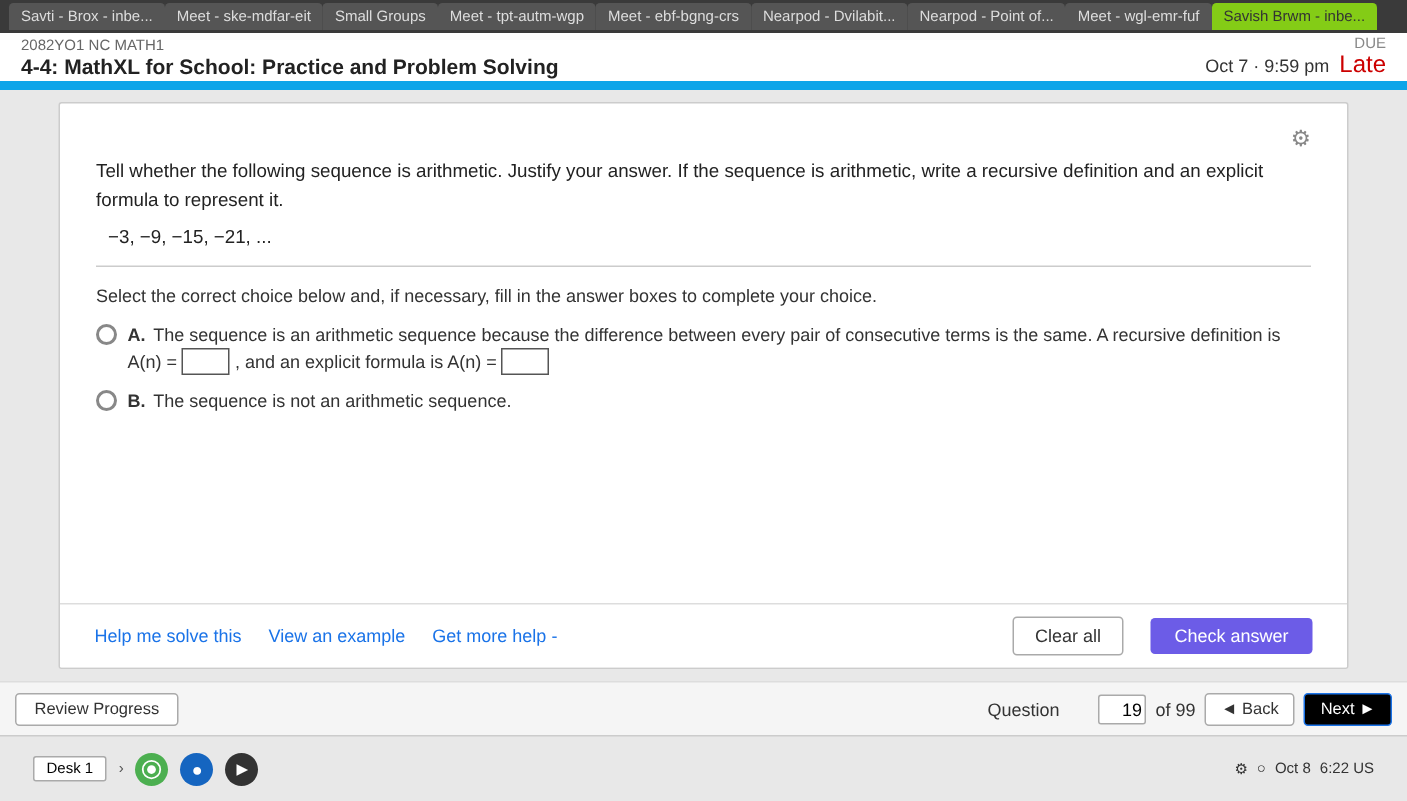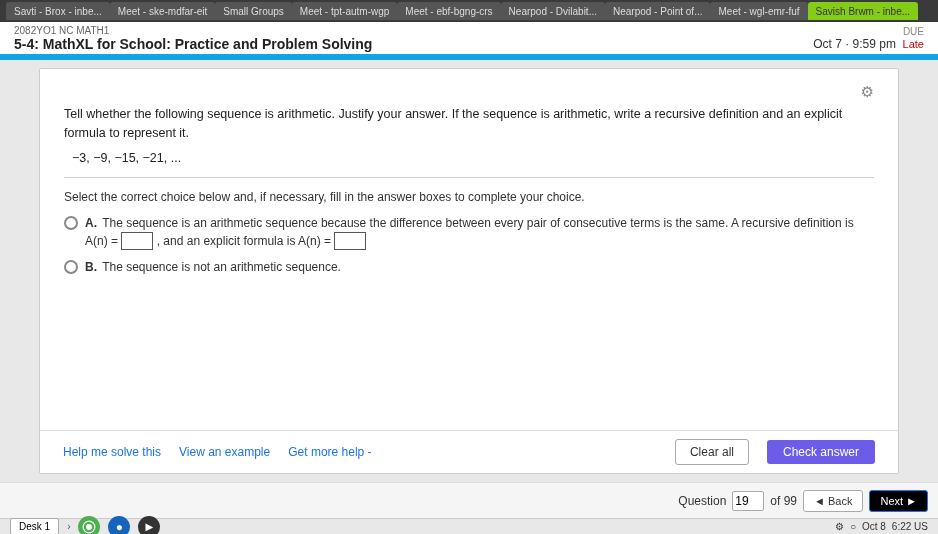--- a/index.html
+++ b/index.html
@@ -227,23 +227,24 @@
       display: flex;
       align-items: center;
       gap: 6px;
       font-size: 12px;
       color: #333;
     }
     .question-num-input {
       width: 32px;
       border: 1px solid #aaa;
       border-radius: 2px;
-      text-align: left;
+      text-align: right;
       font-size: 12px;
       padding: 2px;
+      margin-left: 20px;
     }
     .nav-btn {
       background: #fff;
       border: 1px solid #aaa;
       border-radius: 3px;
       padding: 4px 10px;
       font-size: 11px;
       color: #333;
       cursor: pointer;
       display: flex;
@@ -253,24 +254,24 @@
     .nav-btn.next-btn {
       background: #000000;
       color: #fff;
       border-color: #1a73e8;
     }
 
     
     .taskbar {
       background: #e8e8e8;
       border-top: 1px solid #ccc;
-      height: 16px;
-      display: flex;
-      align-items: center;
-      padding: 0 10px;
+      height: 44px;
+      display: flex;
+      align-items: center;
+      padding: 0 22px;
       gap: 8px;
       font-size: 10px;
     }
     .taskbar-start {
       background: #fff;
       border: 1px solid #aaa;
       border-radius: 2px;
       padding: 2px 8px;
       font-size: 10px;
       cursor: pointer;
@@ -304,27 +305,27 @@
   <div class="browser-tab">Meet - ebf-bgng-crs</div>
   <div class="browser-tab">Nearpod - Dvilabit...</div>
   <div class="browser-tab">Nearpod - Point of...</div>
   <div class="browser-tab">Meet - wgl-emr-fuf</div>
   <div class="browser-tab active">Savish Brwm - inbe...</div>
 </div>
 
 <div class="app-header">
   <div class="app-header-left">
     <span class="app-breadcrumb">2082YO1 NC MATH1</span>
-    <span class="app-title">5-4: MathXL for School: Practice and Problem Solving</span>
+    <span class="app-title">4-4: MathXL for School: Practice and Problem Solving</span>
   </div>
   <div class="app-header-right">
     <span class="due-label">DUE</span>
     <span class="due-value">
       <span>Oct 7 · 9:59 pm</span>
-      &nbsp;<span style="color:#c00;font-size:11px;cursor:pointer;">Late</span>
+      &nbsp;<span style="color:#c00;font-size:16px;cursor:pointer;">Late</span>
     </span>
   </div>
 </div>
 
 <div class="main-content">
   <div class="question-card">
     <div class="question-card-inner">
 
       <div class="gear-icon-row">
         <span style="font-size:15px;color:#888;cursor:pointer;">⚙</span>
@@ -364,20 +365,21 @@
       <a class="footer-link">View an example</a>
       <a class="footer-link">Get more help -</a>
       <div class="spacer"></div>
       <button class="btn-clear">Clear all</button>
       <button class="btn-check">Check answer</button>
     </div>
   </div>
 </div>
 
 <div class="bottom-bar">
+  <button class="review-btn">Review Progress</button>
   <div class="bottom-spacer"></div>
   <div class="question-nav">
     <span>Question</span>
     <input class="question-num-input" type="text" value="19" style="">
     <span>of 99</span>
     <button class="nav-btn">◄ Back</button>
     <button class="nav-btn next-btn">Next ►</button>
   </div>
 </div>
 

